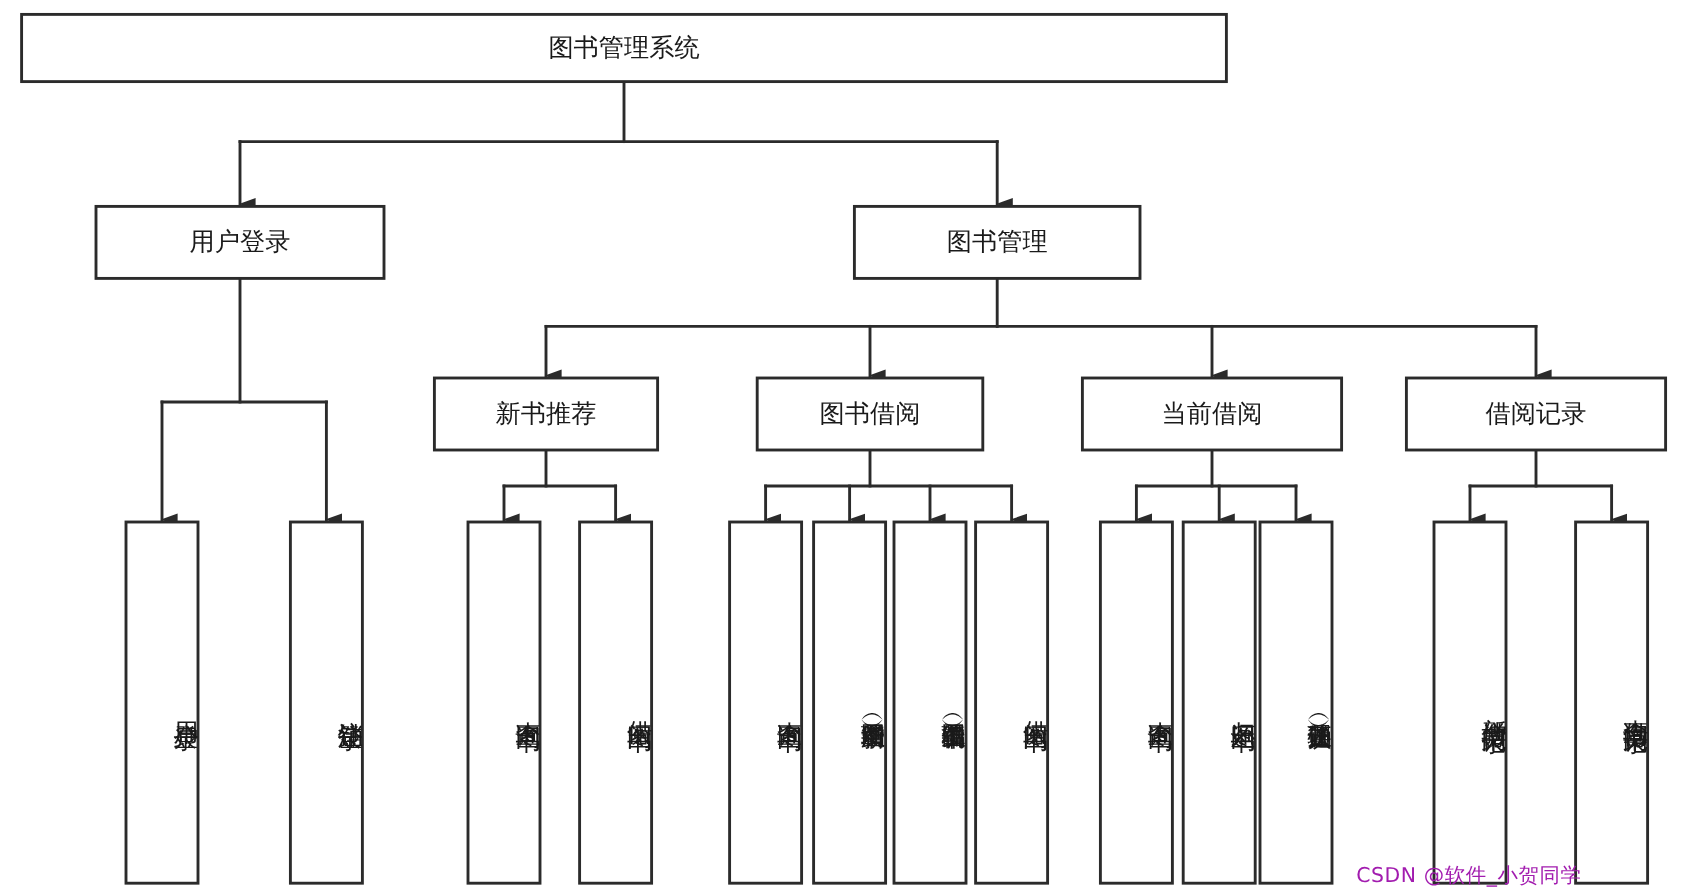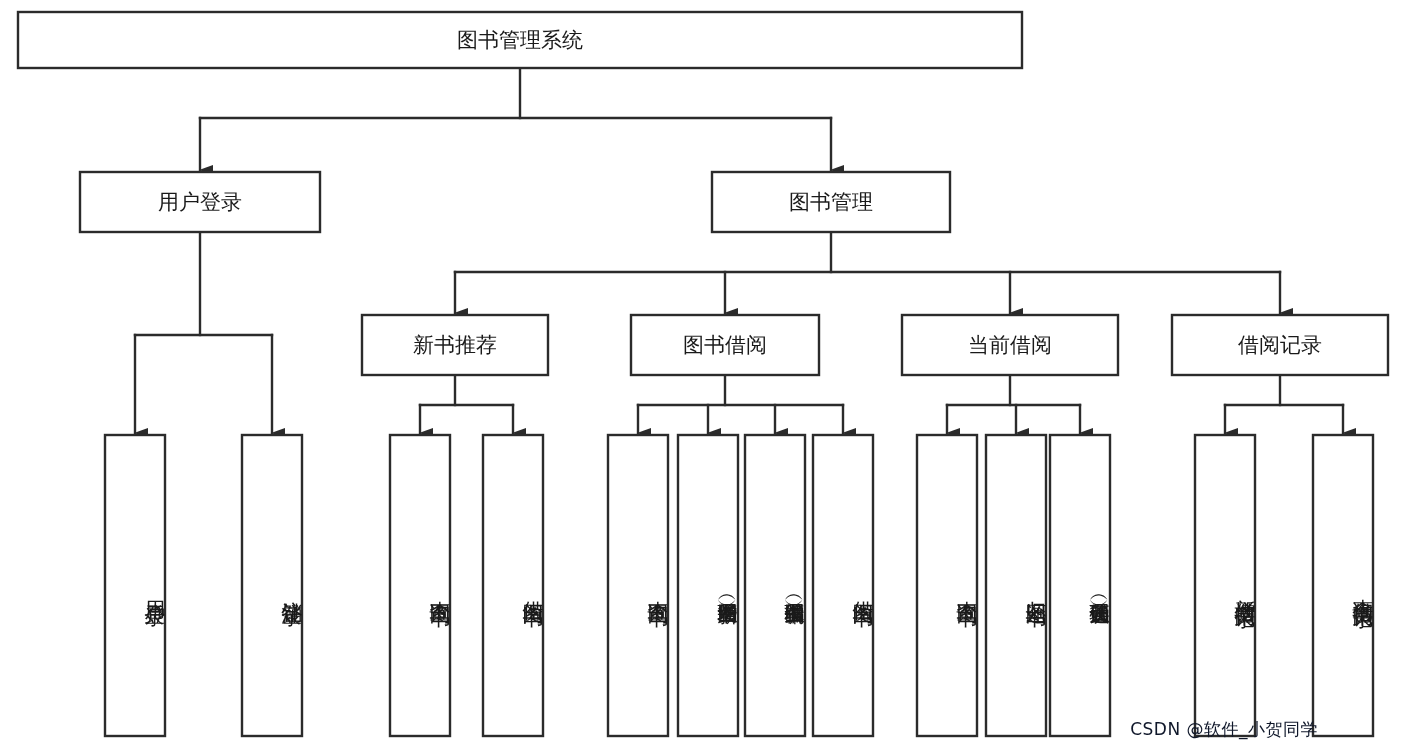--- a/index.html
+++ b/index.html
@@ -63,21 +63,21 @@
     align-items: flex-start;
     justify-content: center;
     pointer-events: none;
   }
   .watermark {
     position: absolute;
     right: 12px;
     bottom: 6px;
     font-family: "DejaVu Sans", "Liberation Sans", sans-serif;
     font-size: 17px;
-    color: #0f172a;
+    color: #a21caf;
     white-space: nowrap;
     letter-spacing: 0.5px;
   }
 </style>
 </head>
 <body>
 
 <div id="diagram-root">
 
   <svg id="tree-svg" viewBox="0 0 1405 747">

